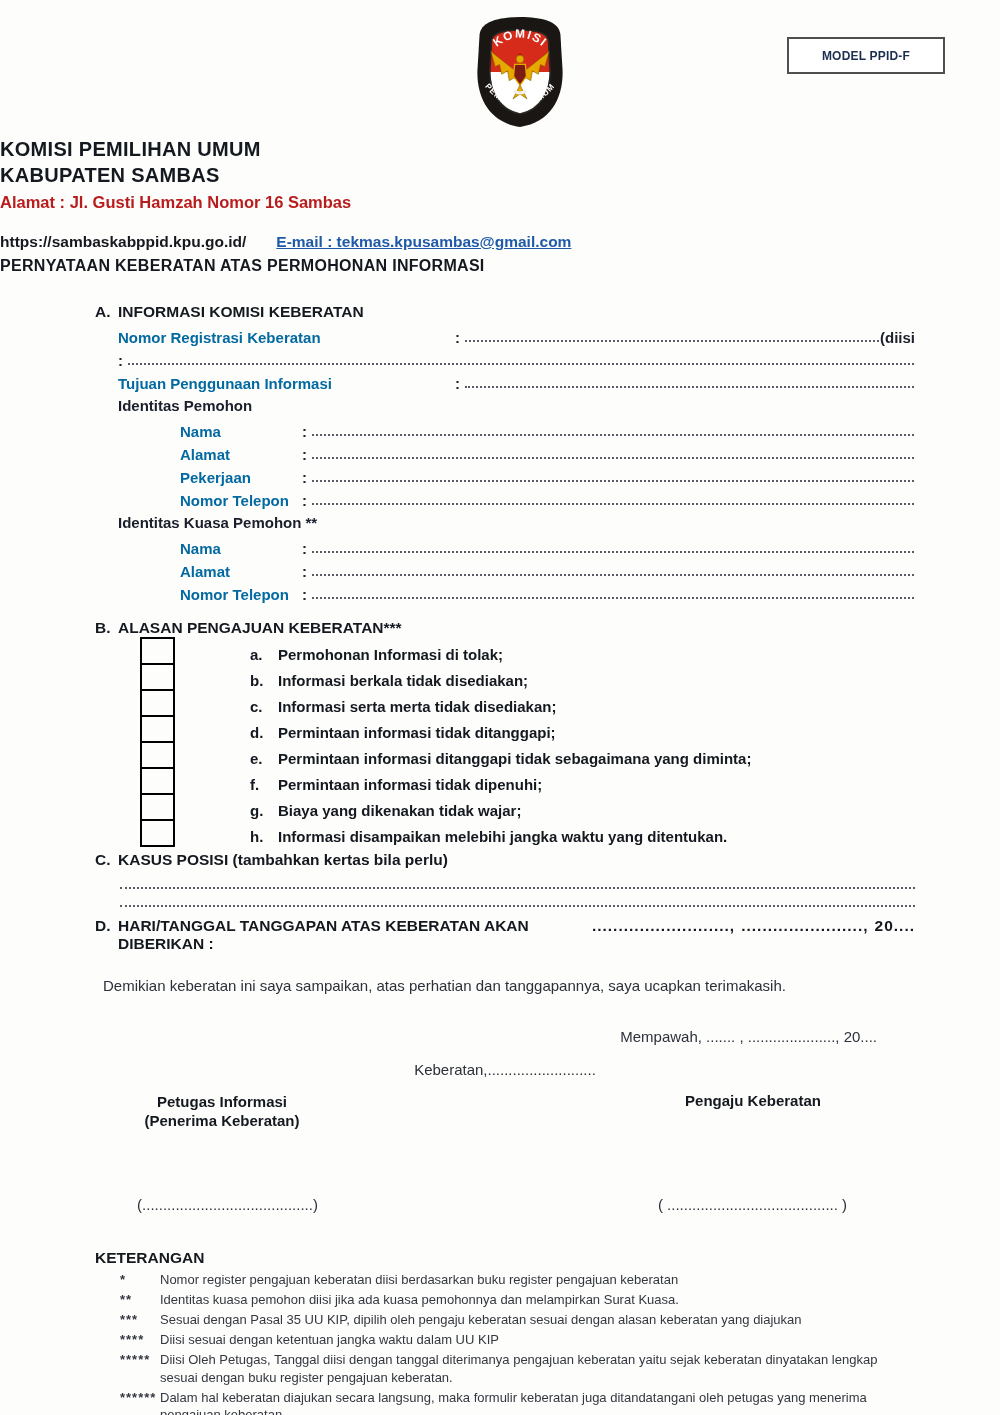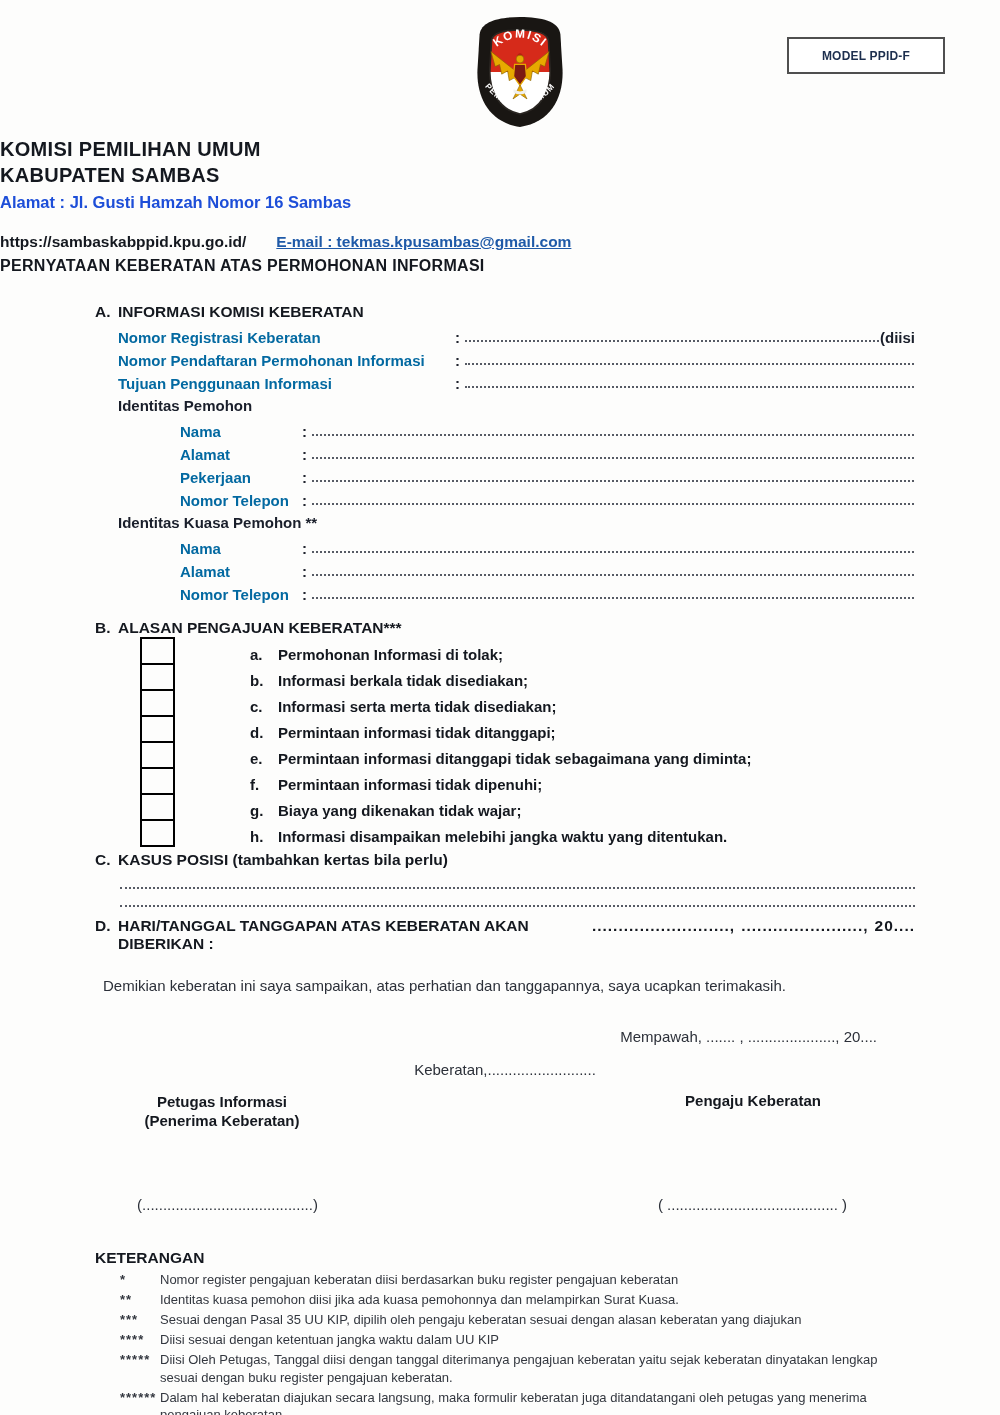--- a/index.html
+++ b/index.html
@@ -11,21 +11,21 @@
   }
   
   .logo-wrap { position:absolute; top:16px; left:466px; width:108px; height:112px; }
   .badge {
     position:absolute; top:37px; left:787px; width:158px; height:37px;
     border:2px solid #4f4f4f; background:#fff; display:flex; align-items:center; justify-content:center;
     font-weight:bold; font-size:12px; color:#1d2f4e; letter-spacing:.2px;
   }
   .header-text { padding-top:136px; text-align:left; }
   .org { font-size:20px; font-weight:bold; color:#14181f; line-height:26px; letter-spacing:.3px; }
-  .addr { font-size:16.5px; font-weight:600; color:#1d4ed8; margin-top:4px; line-height:21px; }
+  .addr { font-size:16.5px; font-weight:600; color:#b91c1c; margin-top:4px; line-height:21px; }
   .linkline { font-size:15.5px; font-weight:bold; margin-top:18px; line-height:21px; }
   .site { color:#14181f; margin-right:30px; }
   .email { color:#1f5aa8; text-decoration:underline; cursor:pointer; }
   .formtitle { font-size:16px; font-weight:bold; color:#14181f; margin-top:5px; letter-spacing:.3px; }
 
   
   .content { padding:26px 85px 0 95px; font-size:15px; }
   .sec-head { display:flex; font-weight:bold; font-size:15.5px; color:#14181f; line-height:22px; }
   .sec-head .sl { width:23px; flex:none; }
   .indent { margin-left:23px; }
@@ -139,21 +139,20 @@
     <div class="indent">
       <div class="frow">
         <span class="lbl lbl-w">Nomor Registrasi Keberatan</span>
         <span class="colon"></span>
         <span class="dots"></span>
         <span class="suffix">(diisi</span>
       </div>
     </div>
     <div class="indent">
       <div class="frow">
-        <span class="lbl lbl-w">Nomor Pendaftaran Permohonan Informasi</span>
         <span class="colon"></span>
         <span class="dots"></span>
       </div>
       <div class="frow">
         <span class="lbl lbl-w">Tujuan Penggunaan Informasi</span>
         <span class="colon"></span>
         <span class="dots"></span>
       </div>
       <div class="subhead">Identitas Pemohon</div>
       <div class="sub">

